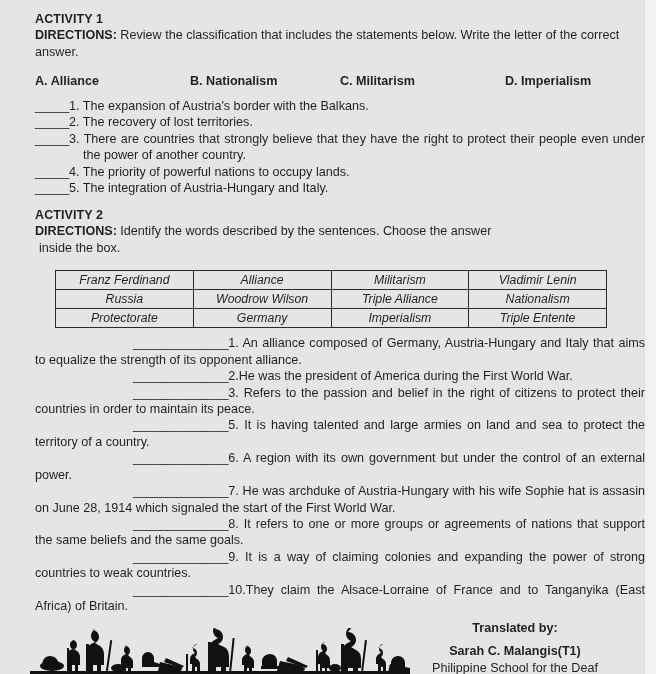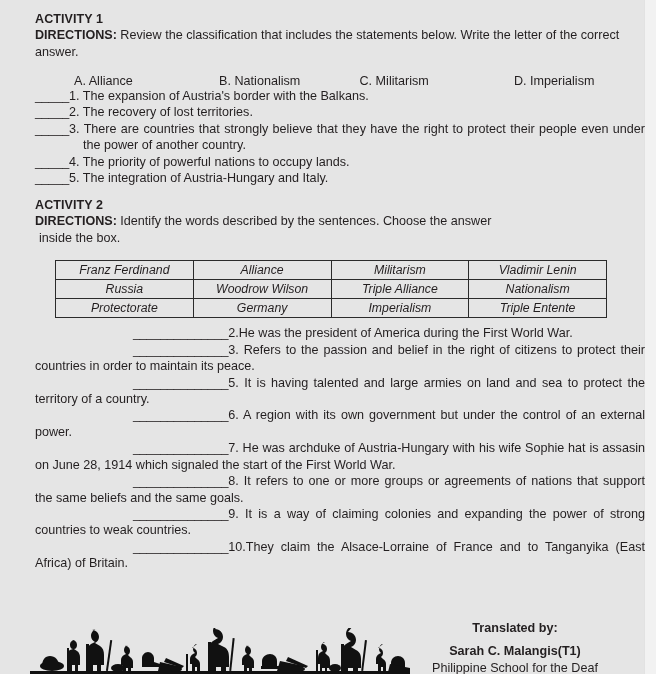--- a/index.html
+++ b/index.html
@@ -45,31 +45,31 @@
     margin: 0;
     text-align: left;
   }
   .directions .lbl {
     font-weight: bold;
   }
 
   .options-row {
     display: flex;
     margin-top: 14px;
-    font-weight: normal;
-    font-size: 12.6px;
-    margin-left: 39px;
+    font-weight: bold;
+    font-size: 12.6px;
   }
   .options-row .opt { }
   .opt-a { width: 155px; }
   .opt-b { width: 150px; }
   .opt-c { width: 165px; }
   .opt-d { width: 140px; }
 
   .a1-list {
+    margin-top: 10px;
   }
   .a1-item {
     font-size: 12.6px;
     line-height: 16.4px;
     text-align: justify;
     text-justify: inter-word;
     padding-left: 48px;
     text-indent: -48px;
     margin: 0;
   }
@@ -198,20 +198,21 @@
         <tr>
           <td>Protectorate</td>
           <td>Germany</td>
           <td>Imperialism</td>
           <td>Triple Entente</td>
         </tr>
       </tbody>
     </table>
 
     <div class="a2-list">
+      <p class="a2-item"><span class="blank-s">______________</span><span>1. An alliance composed of Germany, Austria-Hungary and Italy that aims to equalize the strength of its opponent alliance.</span></p>
       <p class="a2-item"><span class="blank-s">______________</span><span>2.He was the president of America during the First World War.</span></p>
       <p class="a2-item"><span class="blank-s">______________</span><span>3. Refers to the passion and belief in the right of citizens to protect their countries in order to maintain its peace.</span></p>
       <p class="a2-item"><span class="blank-s">______________</span><span>5. It is having talented and large armies on land and sea to protect the territory of a country.</span></p>
       <p class="a2-item"><span class="blank-s">______________</span><span>6. A region with its own government but under the control of an external power.</span></p>
       <p class="a2-item"><span class="blank-s">______________</span><span>7. He was archduke of Austria-Hungary with his wife Sophie hat is assasin on June 28, 1914 which signaled the start of the First World War.</span></p>
       <p class="a2-item"><span class="blank-s">______________</span><span>8. It refers to one or more groups or agreements of nations that support the same beliefs and the same goals.</span></p>
       <p class="a2-item"><span class="blank-s">______________</span><span>9. It is a way of claiming colonies and expanding the power of strong countries to weak countries.</span></p>
       <p class="a2-item"><span class="blank-s">______________</span><span>10.They claim the Alsace-Lorraine of France and to Tanganyika (East Africa) of Britain.</span></p>
     </div>
 

